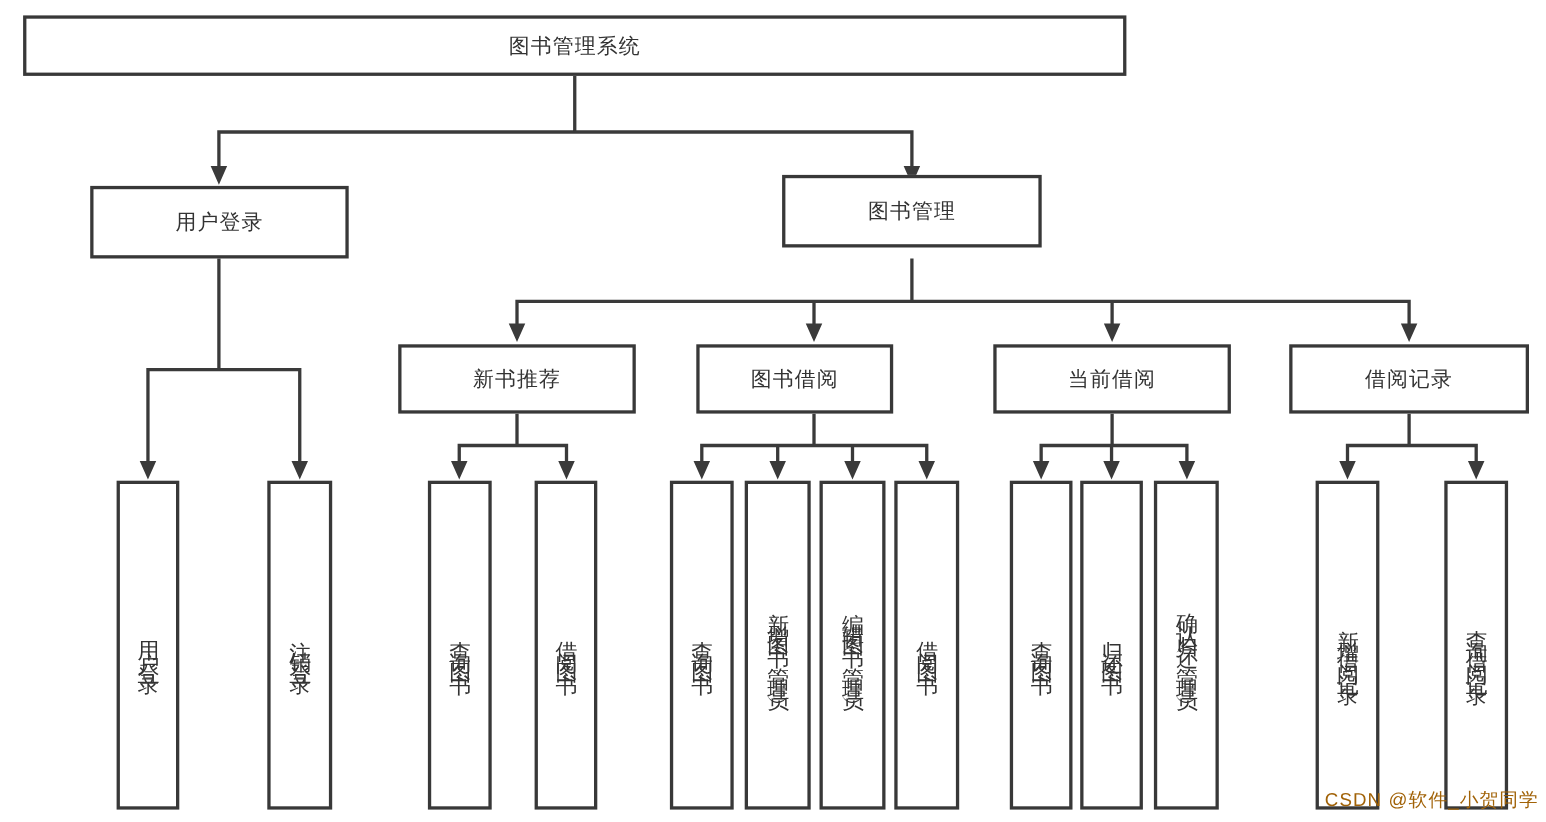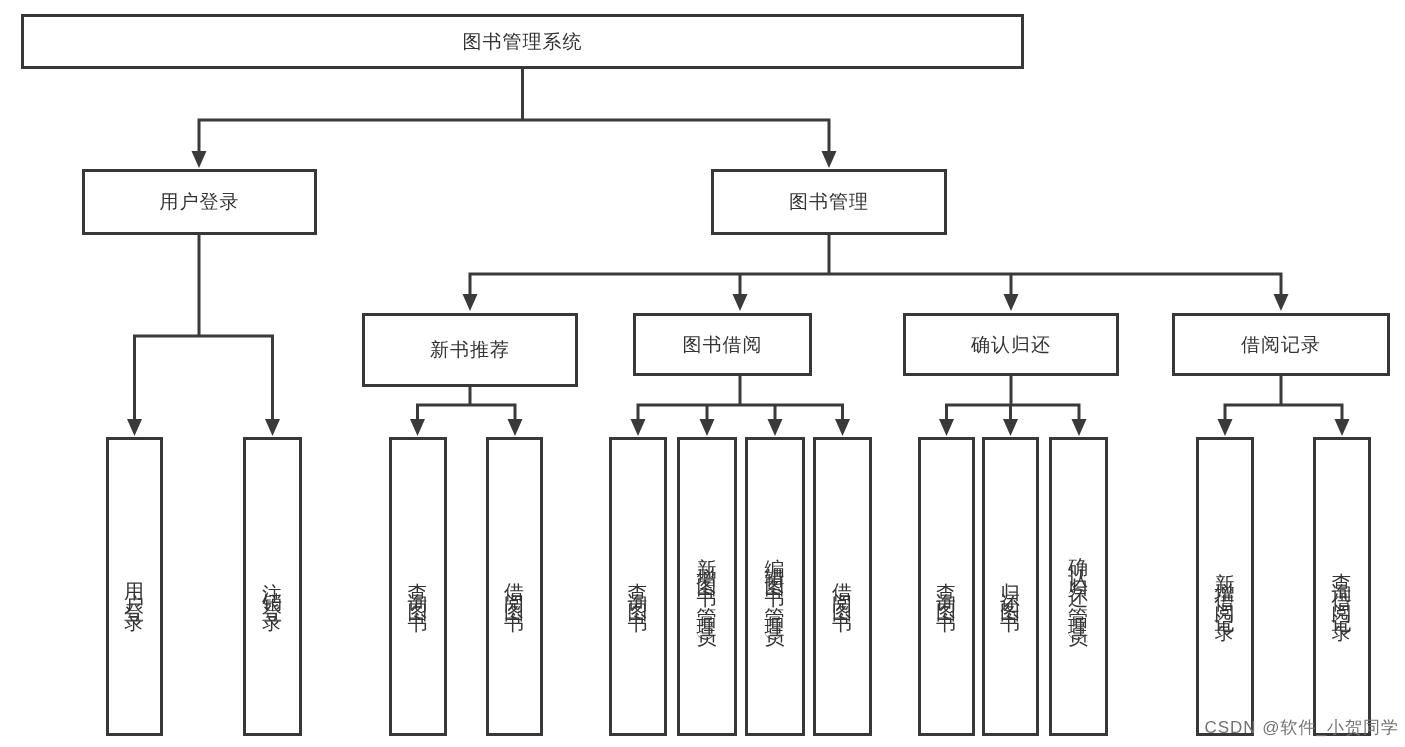--- a/index.html
+++ b/index.html
@@ -34,21 +34,21 @@
     font-size:20px;
     line-height:1;
     letter-spacing:10px;
   }
   .watermark{
     position:absolute;
     right:6px;
     bottom:8px;
     z-index:3;
     font-size:17px;
-    color:#737373;
+    color:#a16207;
     letter-spacing:1px;
     white-space:nowrap;
   }
 </style>
 </head>
 <body>
 
 <div class="canvas">
 
   <svg class="connectors" width="1405" height="747" viewBox="0 0 1405 747">
@@ -89,32 +89,32 @@
       M1334.5 419 L1349.5 419 L1342 436 Z"></path>
   </svg>
 
   <div class="box h" style="left:21px;top:14px;width:1003px;height:55px;">
     <span>图书管理系统</span>
   </div>
 
   <div class="box h" style="left:82px;top:169px;width:235px;height:66px;">
     <span>用户登录</span>
   </div>
-  <div class="box h" style="left:711px;top:169px;width:236px;height:66px;">
+  <div class="box h" style="left:711px;top:159px;width:236px;height:66px;">
     <span>图书管理</span>
   </div>
 
-  <div class="box h" style="left:362px;top:313px;width:216px;height:74px;">
+  <div class="box h" style="left:362px;top:313px;width:216px;height:63px;">
     <span>新书推荐</span>
   </div>
   <div class="box h" style="left:633px;top:313px;width:179px;height:63px;">
     <span>图书借阅</span>
   </div>
   <div class="box h" style="left:903px;top:313px;width:216px;height:63px;">
-    <span>确认归还</span>
+    <span>当前借阅</span>
   </div>
   <div class="box h" style="left:1172px;top:313px;width:218px;height:63px;text-align:center;">
     <span>借阅记录</span>
   </div>
 
   <div class="box v" style="left:106px;top:437px;width:57px;height:299px;">
     <span>用户登录</span>
   </div>
   <div class="box v" style="left:243px;top:437px;width:59px;height:299px;">
     <span>注销登录</span>

